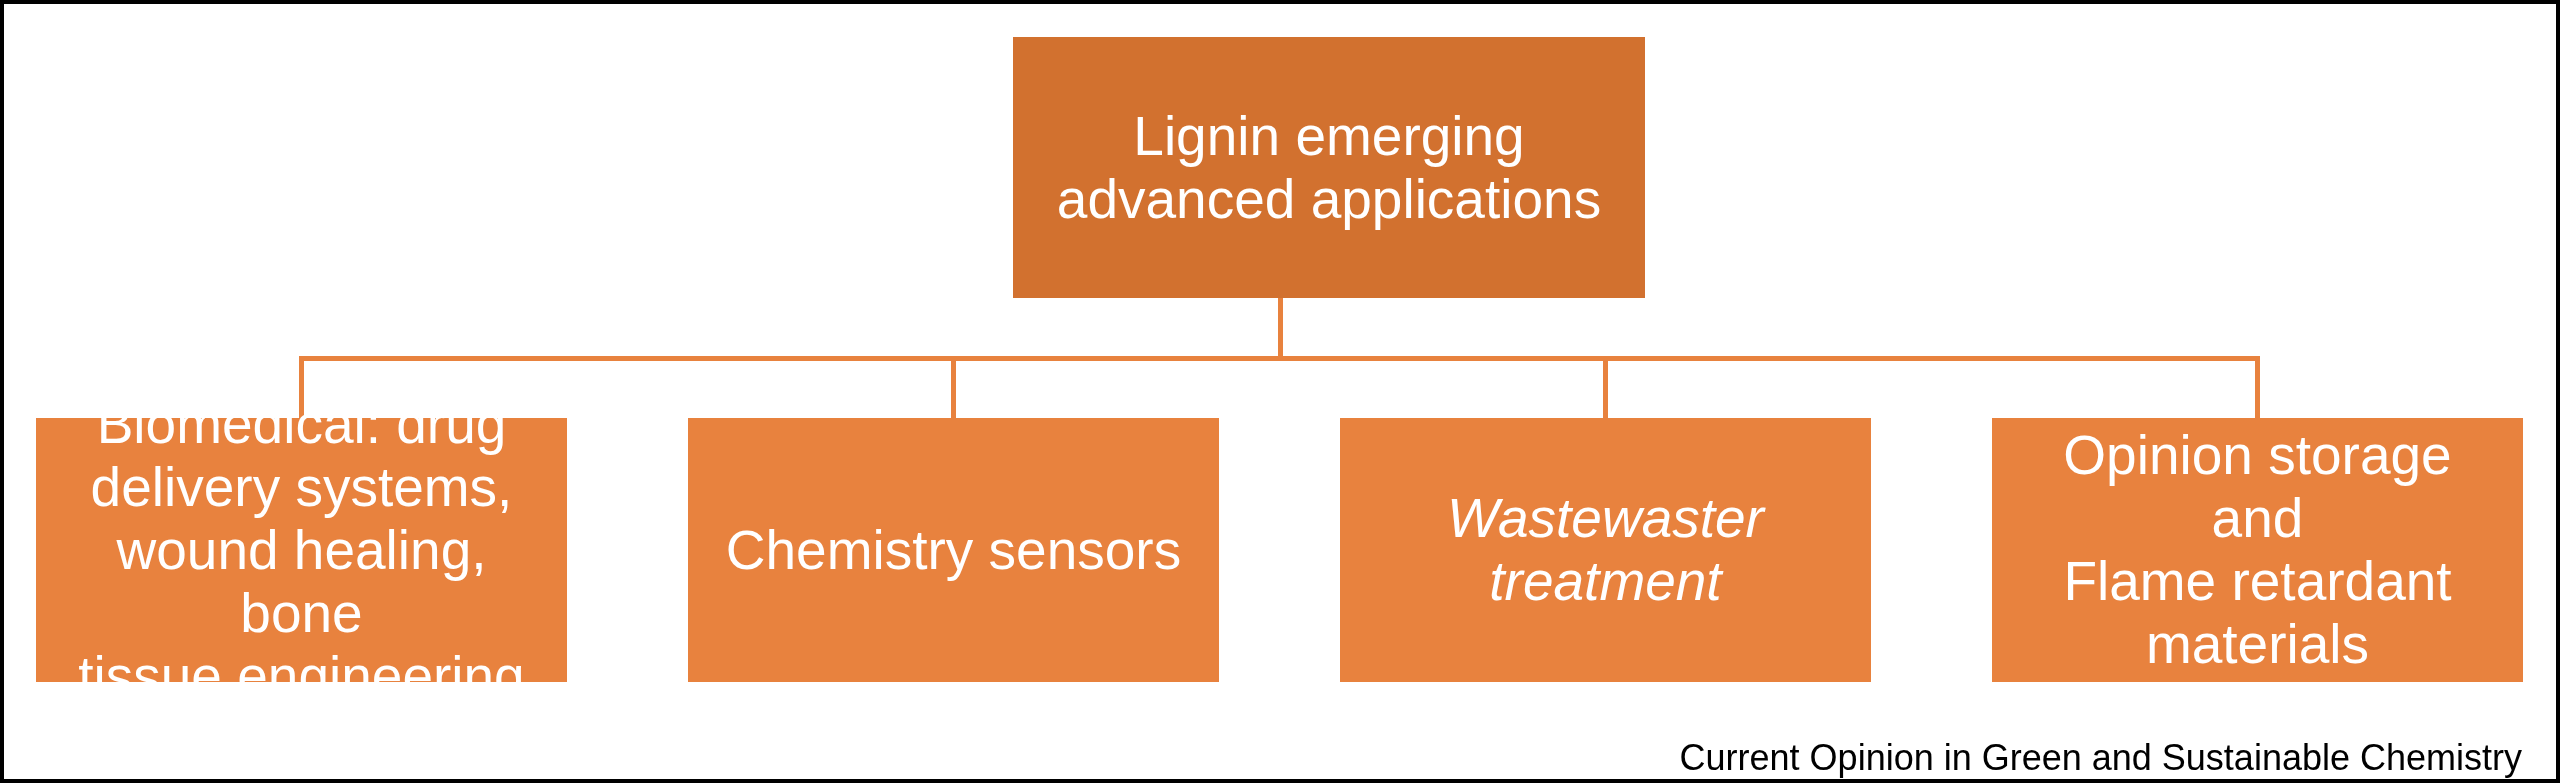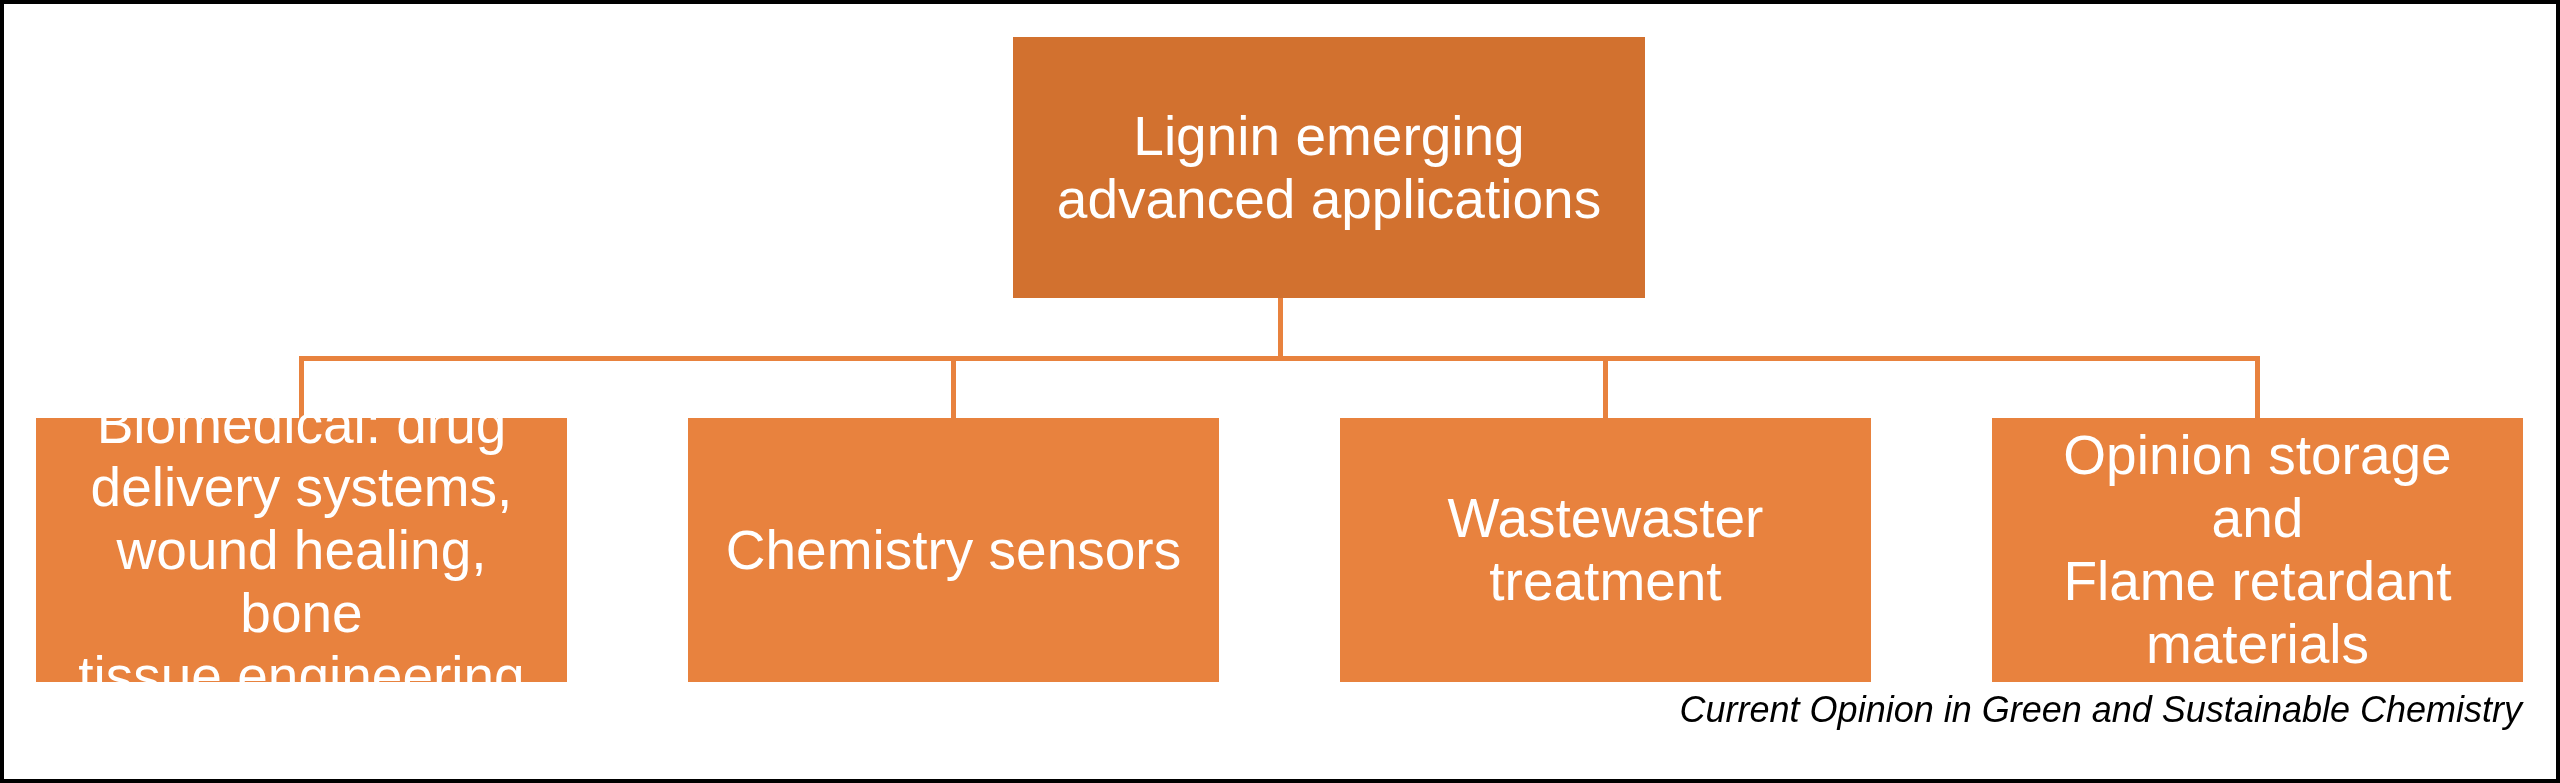--- a/index.html
+++ b/index.html
@@ -46,21 +46,21 @@
 
   .child-box {
     top: 414px;
     width: 531px;
     height: 264px;
     background: var(--child-box, #e8823e);
   }
 
   .child-1 { left: 32px; }
   .child-2 { left: 684px; }
-  .child-3 { left: 1336px; }
+  .child-3 { left: 1336px; font-style: italic; }
   .child-4 { left: 1988px; }
 
   .connector {
     position: absolute;
     background: var(--connector, #e8823e);
   }
 
   .stub-root {
     left: 1274px;
     top: 294px;
@@ -81,27 +81,26 @@
     height: 62px;
   }
 
   .drop-1 { left: 295px; }
   .drop-2 { left: 947px; }
   .drop-3 { left: 1599px; }
   .drop-4 { left: 2251px; }
 
   .caption {
     position: absolute;
-    top: 684px;
+    top: 732px;
     right: 34px;
     font-size: 36px;
     line-height: 44px;
     color: var(--caption-text, #000000);
     white-space: nowrap;
-    font-style: italic;
   }
 </style>
 </head>
 <body>
 
 <div class="figure">
 
   <div class="box root-box">
     <span class="box-label">Lignin emerging
 advanced applications</span>

